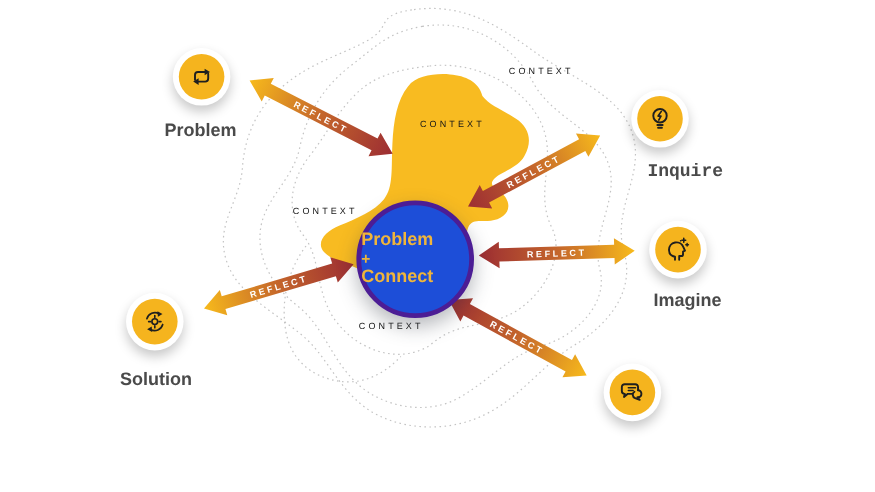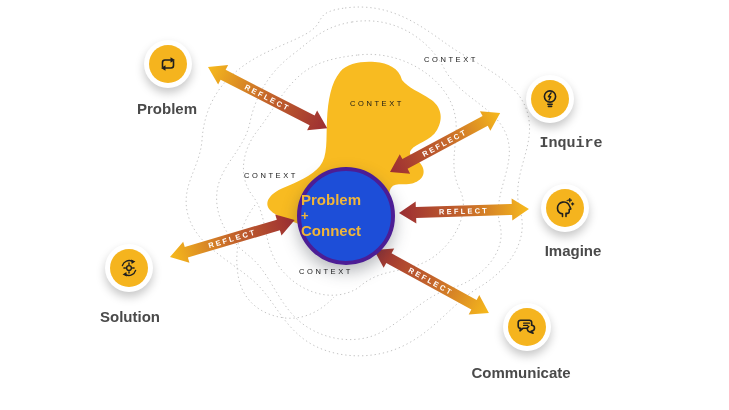--- a/index.html
+++ b/index.html
@@ -154,15 +154,14 @@
 
   <div class="badge" style="left:503px;top:303px;">
     <div class="badge-inner">
       <svg width="24" height="24" viewBox="0 0 24 24">
         <path class="glyph" d="M6.2 5.2 h8.2 a2.3 2.3 0 0 1 2.3 2.3 v3.4 a2.3 2.3 0 0 1 -2.3 2.3 h-6.2 l-3.2 2.6 0.7 -2.6 h-0.2 a2.3 2.3 0 0 1 -2.3 -2.3 v-3.4 a2.3 2.3 0 0 1 2.3 -2.3 z"></path>
         <path class="glyph" style="stroke-width:1.3" d="M8.6 8.2 h6 M8.6 10.4 h4"></path>
         <path class="glyph" style="fill:#f5b41e" d="M16.6 10.2 a2.9 2.9 0 0 1 2.9 2.9 c0 1.6 -1.2 2.9 -2.9 2.9 h-0.4 l1.9 2.2 -3.9 -1.5 a2.9 2.9 0 0 1 -0.5 -5.2"></path>
       </svg>
     </div>
   </div>
-  <div class="node-label" style="left:521px;top:364px;">Communicate</div>
 
 </div>
 
 </body></html>

